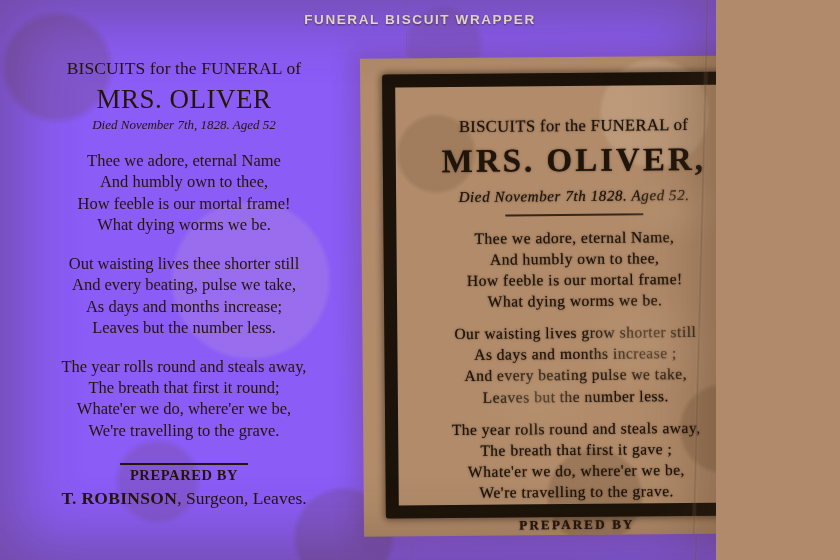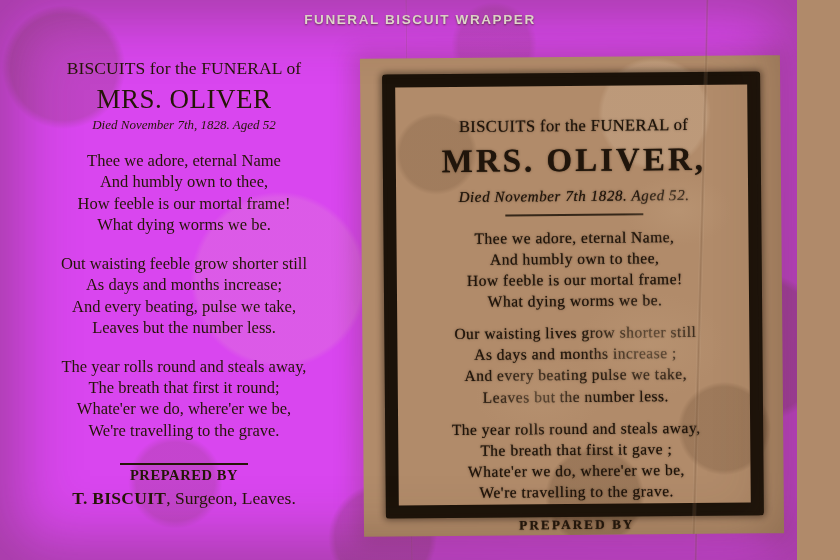--- a/index.html
+++ b/index.html
@@ -8,26 +8,26 @@
   }
   body {
     width: 840px;
     height: 560px;
     overflow: hidden;
     font-family: "Liberation Serif", serif;
     background: #b08a6a;
   }
   .page {
     position: relative;
-    width: 797px;
+    width: 716px;
     height: 560px;
     background:
       radial-gradient(ellipse 70% 55% at 30% 40%, rgba(215,182,150,0.55) 0%, rgba(180,143,109,0.25) 55%, rgba(140,105,75,0.35) 100%),
       linear-gradient(125deg, #c6a183 0%, #bb9574 18%, #ad8765 38%, #b89madd 39%, #b28d6c 55%, #a87f5e 75%, #9d7453 100%);
-    background-color: #d946ef;
+    background-color: #8b5cf6;
     overflow: hidden;
   }
   
   .grain {
     position: absolute;
     inset: 0;
     background-image:
       radial-gradient(circle at 8% 12%, rgba(90,60,35,0.20) 0 6%, rgba(0,0,0,0) 7%),
       radial-gradient(circle at 22% 86%, rgba(90,60,35,0.16) 0 5%, rgba(0,0,0,0) 6%),
       radial-gradient(circle at 62% 8%, rgba(90,60,35,0.13) 0 5%, rgba(0,0,0,0) 6%),
@@ -239,37 +239,37 @@
     <div class="t-died">Died November 7th, 1828.  Aged 52</div>
 
     <div class="verse">
       <div>Thee we adore, eternal Name</div>
       <div>And humbly own to thee,</div>
       <div>How feeble is our mortal frame!</div>
       <div>What dying worms we be.</div>
     </div>
 
     <div class="verse">
-      <div>Out waisting feeble grow shorter still</div>
+      <div>Out waisting lives thee shorter still</div>
+      <div>And every beating, pulse we take,</div>
       <div>As days and months increase;</div>
-      <div>And every beating, pulse we take,</div>
       <div>Leaves but the number less.</div>
     </div>
 
     <div class="verse">
       <div>The year rolls round and steals away,</div>
       <div>The breath that first it round;</div>
       <div>Whate'er we do, where'er we be,</div>
       <div>We're travelling to the grave.</div>
     </div>
 
     <div class="prepared-wrap">
       <div class="prepared-rule"></div>
       <div class="prepared">PREPARED BY</div>
-      <div class="signature"><b>T. BISCUIT</b><span>, Surgeon, Leaves.</span></div>
+      <div class="signature"><b>T. ROBINSON</b><span>, Surgeon, Leaves.</span></div>
     </div>
   </div>
 
   <div class="wrapper-photo">
     <div class="ph-grain"></div>
     <div class="ink-frame">
       <div class="ink-inner">
         <div class="o-line1">BISCUITS for the FUNERAL of</div>
         <div class="o-name">MRS. OLIVER,</div>
         <div class="o-died">Died November 7th 1828.   Aged 52.</div>

